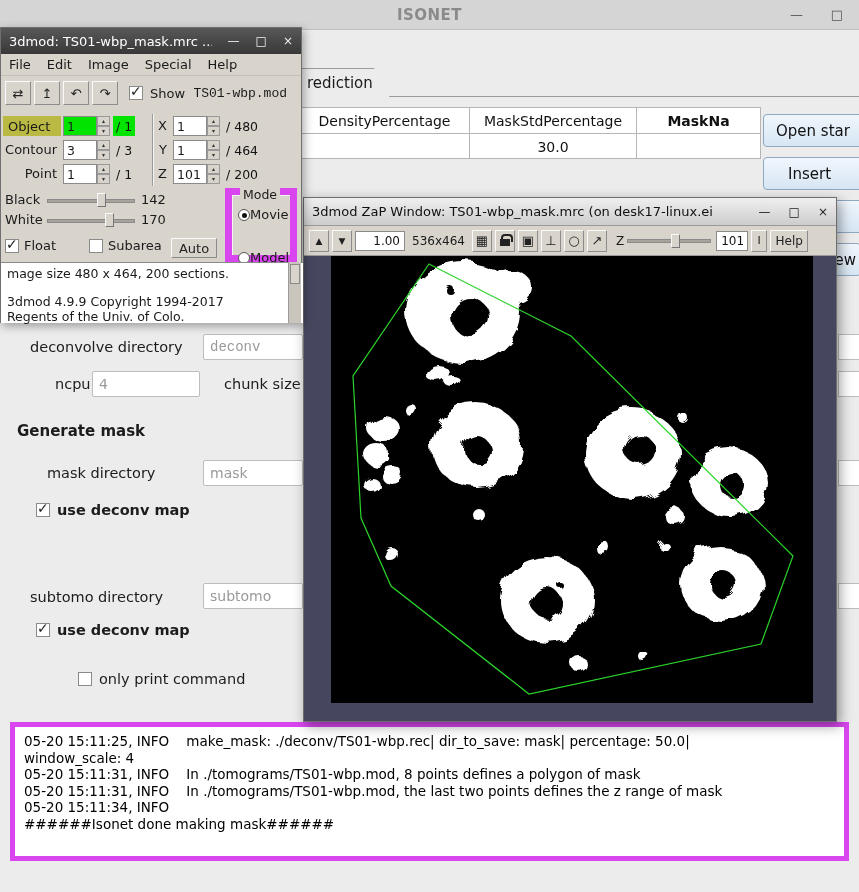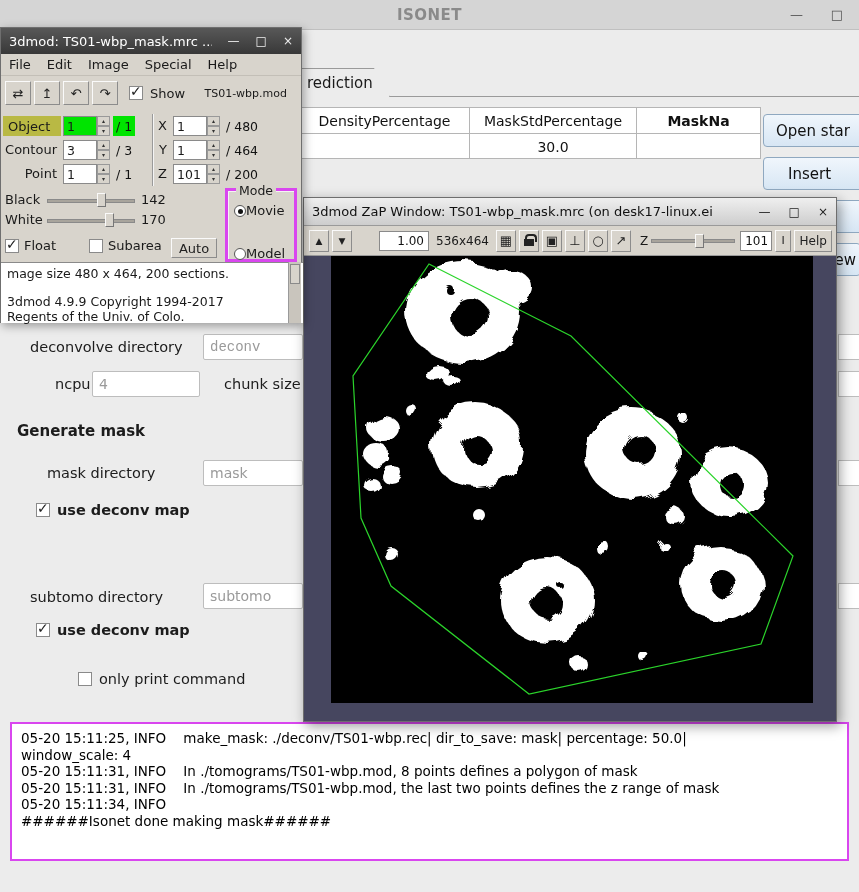--- a/index.html
+++ b/index.html
@@ -26,54 +26,54 @@
 
   .lbl { position:absolute; font-size:14.5px; color:#1c1c1c; white-space:nowrap; }
   .lbl.b { font-weight:bold; font-size:15px; }
   .inp { position:absolute; height:26px; background:#fff; border:1px solid #bdbdbd; border-radius:2px; font-size:14px; color:#9a9a9a; padding:0 6px; font-family:"DejaVu Sans",sans-serif; }
   .inp-sliver { position:absolute; left:838px; width:28px; height:26px; background:#fff; border:1px solid #bdbdbd; }
 
   .cb { width:14px; height:14px; background:#fff; border:1px solid #8a8a8a; display:inline-block; position:relative; flex:none; }
   .cb.abs { position:absolute; }
   .cb.checked::after { content:"✓"; position:absolute; top:-4px; left:0px; font-size:14px; font-weight:bold; color:#222; }
 
-  .log { position:absolute; left:10px; top:722px; width:839px; height:139px; background:#fff; border:2px solid #d946ef; padding:6px 9px; font-size:13.5px; line-height:16.5px; color:#000; }
+  .log { position:absolute; left:10px; top:722px; width:839px; height:139px; background:#fff; border:5px solid #d946ef; padding:6px 9px; font-size:13.5px; line-height:16.5px; color:#000; }
   .log div { white-space:pre-wrap; }
 
   
   .tbtn { border:1px solid; border-color:#fafafa #8c8c8c #8c8c8c #fafafa; background:#d8d4cc; display:flex; align-items:center; justify-content:center; font-size:13px; color:#222; flex:none; }
   .radio { width:12px; height:12px; border:1px solid #555; border-radius:50%; background:#fff; display:inline-block; position:relative; flex:none; }
   .radio.sel::after { content:""; position:absolute; left:3px; top:3px; width:5px; height:5px; background:#111; border-radius:50%; }
   .groove { position:absolute; height:4px; background:#a8a49c; border:1px solid #8a8a8a; }
   .shandle { position:absolute; width:9px; height:14px; background:#d8d4cc; border:1px solid; border-color:#fafafa #777 #777 #fafafa; top:-6px; }
 
   
   .imod { position:absolute; left:0; top:27px; width:302px; height:296px; background:#d8d4cc; border:1px solid #6f6f6f; box-shadow:2px 3px 9px rgba(0,0,0,.35); z-index:10; }
   .imod-titlebar { position:absolute; left:0; top:0; width:100%; height:26px; background:linear-gradient(#585858,#383838); color:#fff; display:flex; align-items:center; padding:0 8px; font-size:13px; }
   .imod-titlebar .t { flex:1; overflow:hidden; white-space:nowrap; }
   .imod-titlebar span.g { margin-left:16px; color:#eee; font-size:12px; }
   .imod-menubar { position:absolute; left:0; top:26px; width:100%; height:22px; display:flex; align-items:center; font-size:13px; border-bottom:1px solid #c3bfb7; }
   .imod-menubar div { padding:2px 8px; }
   .imod-toolbar { position:absolute; left:0; top:48px; width:100%; height:34px; display:flex; align-items:center; padding:0 4px; gap:3px; }
   .imod-toolbar .tbtn { width:26px; height:24px; }
-  .modname { margin-left:auto; padding-right:10px; font-size:11px; }
+  .modname { margin-left:auto; padding-right:10px; font-size:13px;font-family:Liberation Mono, monospace; }
   .irow { position:absolute; left:0; width:300px; height:20px; }
   .olabel { position:absolute; left:2px; top:0; width:58px; height:20px; background:#b9b944; font-size:13px; display:flex; align-items:center; padding-left:5px; }
   .rlabel { position:absolute; left:2px; top:2px; width:56px; text-align:right; font-size:13px; padding-right:2px; }
   .spin { position:absolute; display:flex; height:20px; }
   .spin-val { width:34px; height:20px; background:#fff; border:1px solid #8a8a8a; font-size:12.5px; padding:2px 3px; }
   .spin-val.green { background:#00e400; }
   .spin-btns { width:13px; display:flex; flex-direction:column; }
   .sb { flex:1; font-size:6px; line-height:8px; text-align:center; background:#d8d4cc; border:1px solid #999; color:#333; }
   .maxlbl { position:absolute; font-size:12.5px; color:#111; height:20px; display:flex; align-items:center; padding:0 3px; }
   .maxlbl.green { background:#00e400; }
   .vsep { position:absolute; left:151px; top:86px; width:2px; height:72px; border-left:1px solid #9a9a9a; border-right:1px solid #f4f4f4; }
   .slbl { position:absolute; font-size:13px; }
   .sval { position:absolute; font-size:13px; left:140px; }
-  .mode-box { position:absolute; left:224px; top:160px; width:72px; height:74px; border:3px solid #d946ef; box-shadow:inset 1px 1px 0 #f4f4f4; }
+  .mode-box { position:absolute; left:224px; top:160px; width:72px; height:74px; border:7px solid #d946ef; box-shadow:inset 1px 1px 0 #f4f4f4; }
   .mode-legend { position:absolute; left:8px; top:-8px; background:#d8d4cc; padding:0 3px; font-size:12.5px; }
   .mrow { position:absolute; left:6px; display:flex; align-items:center; font-size:13px; }
   .auto-btn { position:absolute; left:170px; top:210px; width:46px; height:20px; }
   .fl { position:absolute; display:flex; align-items:center; gap:5px; font-size:13px; }
   .imod-info { position:absolute; left:0; top:234px; width:302px; height:61px; background:#fff; border-top:1px solid #8a8a8a; font-size:12.5px; line-height:15px; padding:3px 2px 0 6px; }
   .imod-scroll { position:absolute; right:0; top:234px; width:13px; height:61px; background:#c9c5bd; border-left:1px solid #9a9a9a; }
   .imod-thumb { position:absolute; left:1px; top:2px; width:10px; height:20px; background:#d8d4cc; border:1px solid #8a8a8a; }
 
   
   .zap { position:absolute; left:303px; top:197px; width:534px; height:525px; border:1px solid #6e6e6e; box-shadow:3px 4px 12px rgba(0,0,0,.4); background:#46465f; z-index:5; }
@@ -163,21 +163,21 @@
   <div class="zap">
     <div class="zap-titlebar">
       <div class="t">3dmod ZaP Window: TS01-wbp_mask.mrc (on desk17-linux.ei</div>
       <span class="g">—</span>
       <span class="g">□</span>
       <span class="g">×</span>
     </div>
     <div class="zap-toolbar">
       <div class="tbtn" style="font-size:9px;">▲</div>
       <div class="tbtn" style="font-size:9px;">▼</div>
-      <input class="zinp" style="width: 50px; margin-left: 24px;" value="1.00">
+      <input class="zinp" style="width: 50px;" value="1.00">
       <span class="zsize">536x464</span>
       <div class="tbtn">▦</div>
       <div class="tbtn">
           <span class="lock-shape"></span>
         </div>
       <div class="tbtn">▣</div>
       <div class="tbtn">⊥</div>
       <div class="tbtn">○</div>
       <div class="tbtn">↗</div>
       <span style="font-size:12px; margin-left:6px;">Z</span>

